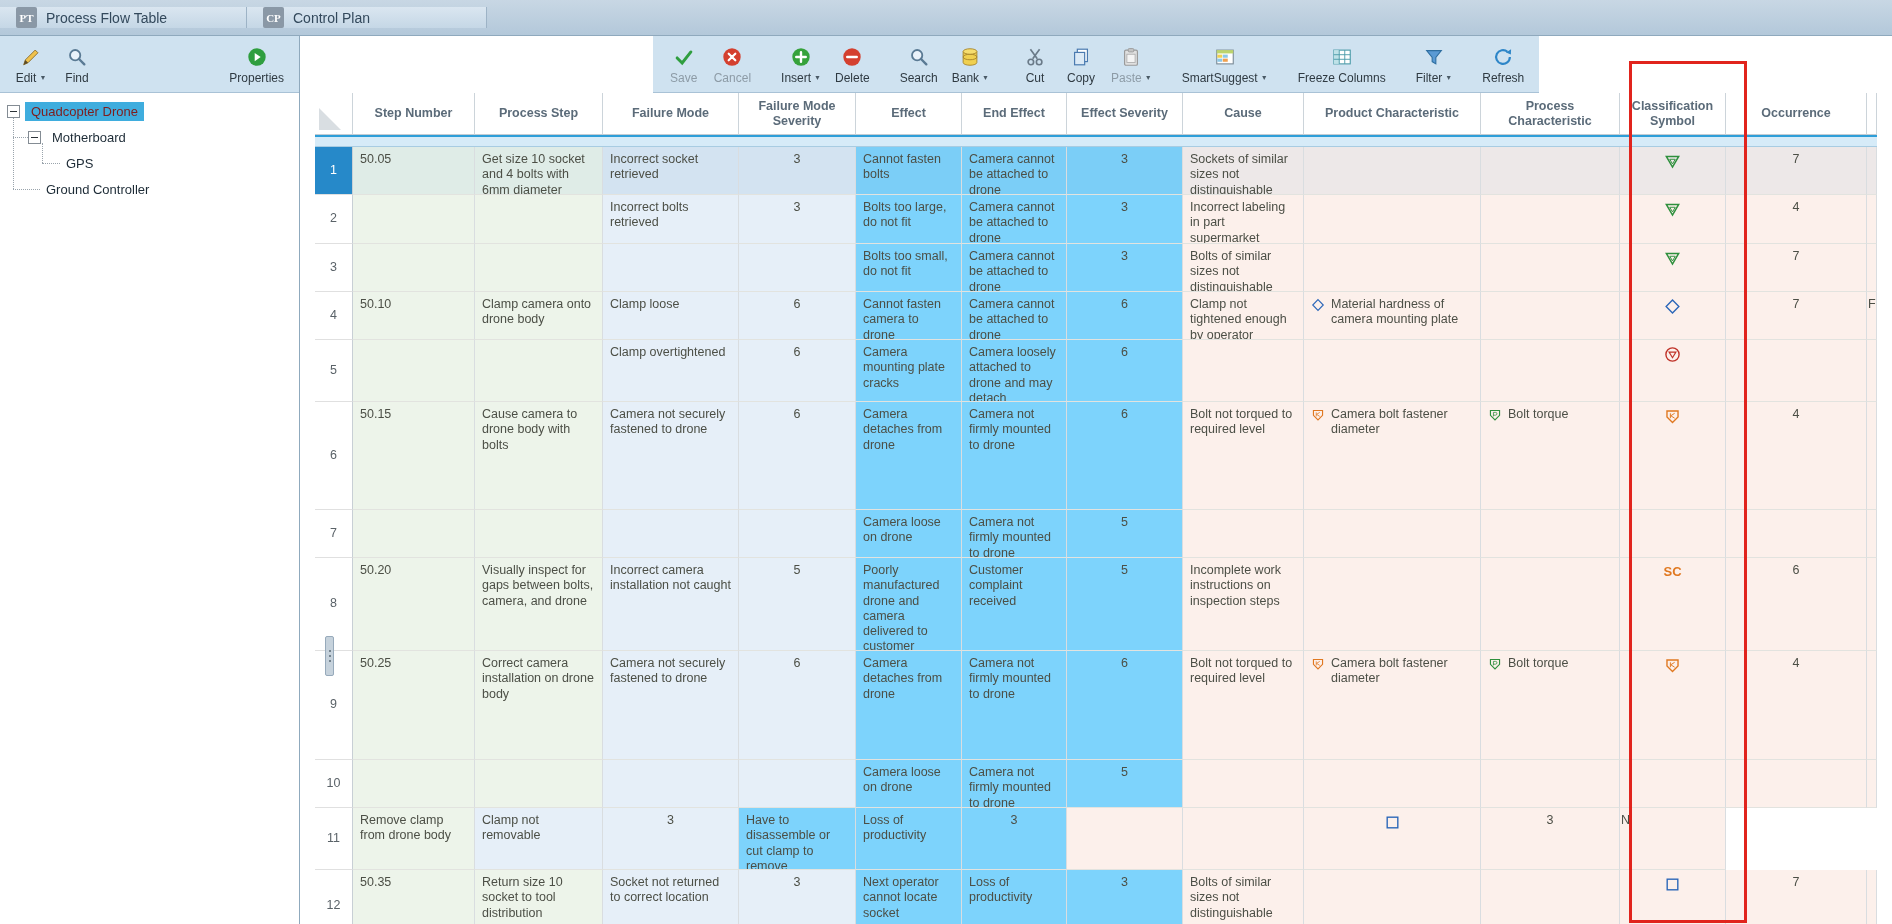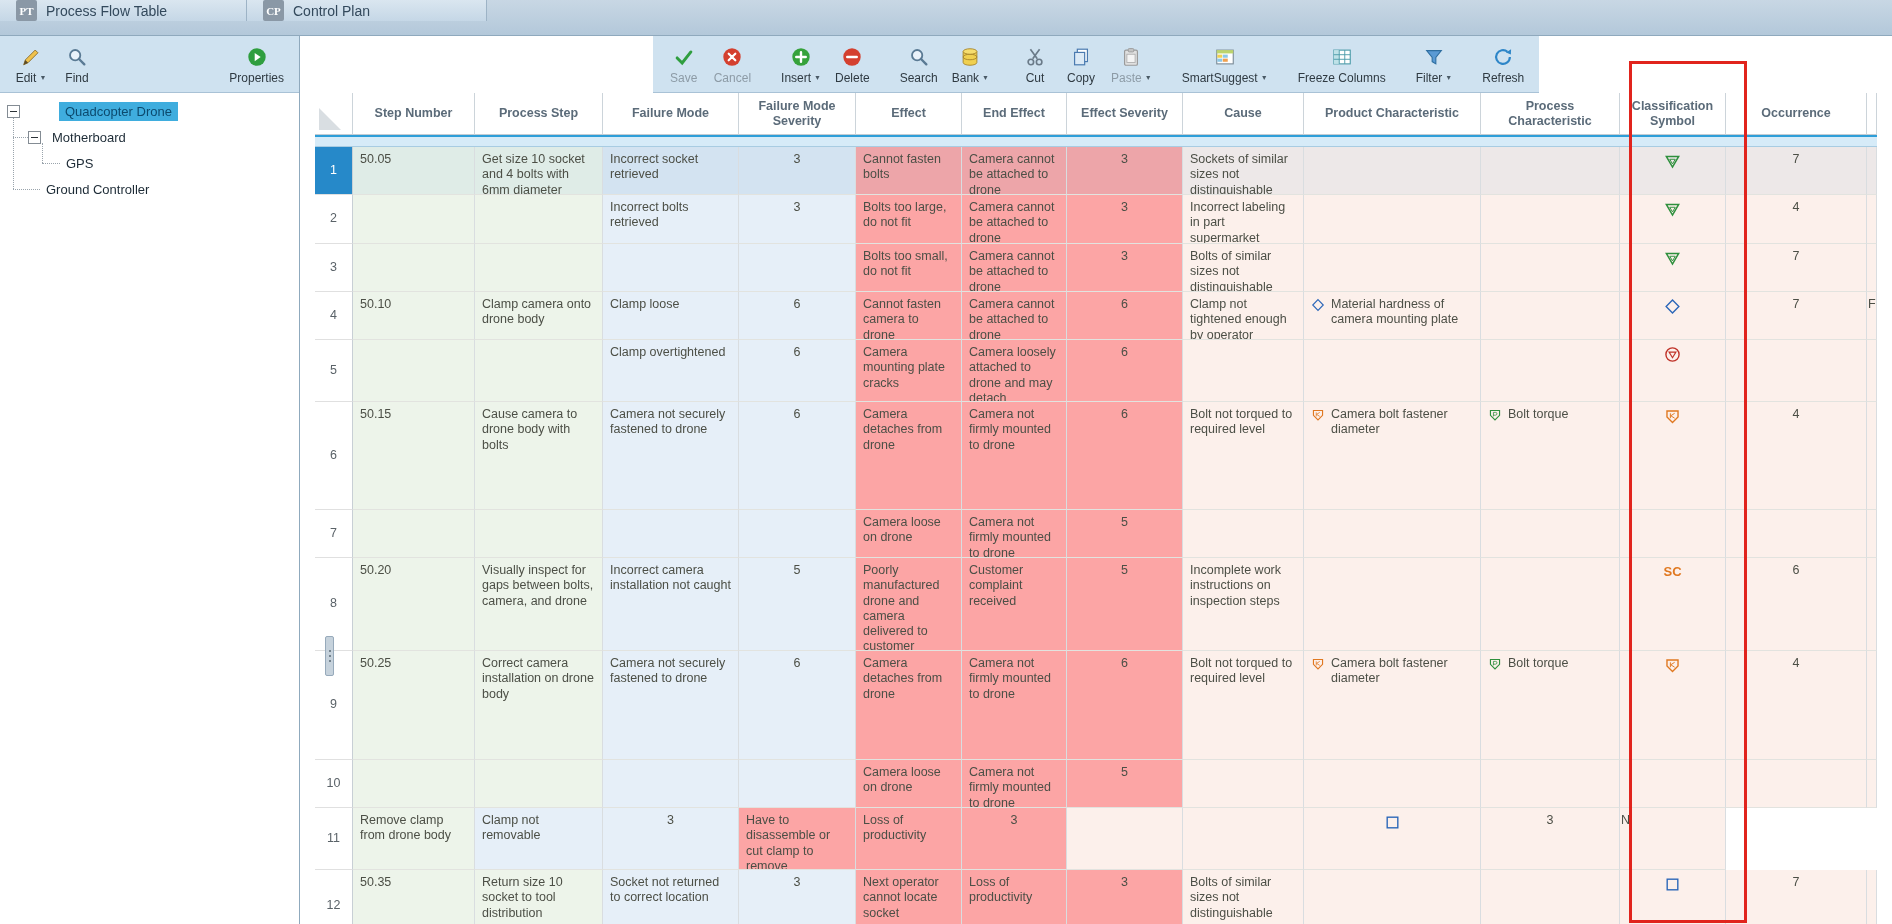--- a/index.html
+++ b/index.html
@@ -1,21 +1,21 @@
 <!DOCTYPE html>
 <html><head>
 <meta charset="utf-8">
 <style>
   * { margin:0; padding:0; box-sizing:border-box; }
   html,body { width:1892px; height:924px; overflow:hidden; background:#fff;
               font-family:"Liberation Sans", sans-serif; }
 
   
   .tabbar { height:36px; background:linear-gradient(#c8d7e4,#b3c8da);
-            border-bottom:1px solid #8fa9bd; display:flex; align-items:flex-start; }
+            border-bottom:1px solid #8fa9bd; display:flex; align-items:center; }
   .tab { display:flex; align-items:center; gap:9px; padding:0 16px;
          border-right:1px solid #9db3c6; background:linear-gradient(#dae6f0,#c5d7e6);
          cursor:pointer; flex:none; }
   .tab.active { background:#1c5180; }
   .tab-badge { width:21px; height:21px; display:flex; align-items:center; justify-content:center;
                font-weight:bold; font-size:11px; color:#fff; border-radius:2px; flex:none;
                font-family:"Liberation Serif", serif; }
   .tab-label { font-size:14px; color:#33495c; white-space:nowrap; }
   .tab.active .tab-label { color:#fff; }
 
@@ -40,21 +40,21 @@
 
   
   .tree { position:relative; flex:1; background:#fff; padding-top:5px;
           font-size:13px; color:#1d2b36; overflow:hidden; }
   .tree-row { height:26px; display:flex; align-items:center; cursor:pointer; }
   .expander { width:13px; height:13px; border:1px solid #848c94; background:#fff;
               position:relative; flex:none; margin-right:5px; }
   .expander::after { content:""; position:absolute; left:2px; right:2px; top:5px;
                      border-top:1px solid #2c3338; }
   .tree-label { padding:2px 6px; white-space:nowrap; }
-  .tree-label.selected { background:#3fadde; color:#0c4a6e;margin-left:34px; }
+  .tree-label.selected { background:#3fadde; color:#7f1d1d; }
   .tline { position:absolute; }
   .tline.v { border-left:1px dotted #9aa4ac; width:0; }
   .tline.h { border-top:1px dotted #9aa4ac; height:0; }
 
   .split-handle { position:absolute; left:325px; top:636px; width:9px; height:40px;
                   background:#c6d2dc; border:1px solid #97aabb; border-radius:2px;
                   display:flex; flex-direction:column; align-items:center; justify-content:center;
                   gap:3px; cursor:col-resize; z-index:5; }
   .split-handle i { width:2px; height:2px; background:#5a6a76; border-radius:50%; }
 
@@ -68,21 +68,21 @@
   .hcell.corner { position:relative; }
   .hcell.corner::after { content:""; position:absolute; left:4px; bottom:4px;
            border-left:22px solid #b9c3cb; border-top:22px solid transparent; opacity:.55; }
   .band { width:1562px; height:12px; background:#d6ebf8; border-top:2px solid #2e9ed8;
           border-bottom:1px solid #a8cce2; }
   .cell { border-right:1px solid #dadéde; border-right:1px solid #d9dde0;
           border-bottom:1px solid #e2e3df; padding:5px 7px; font-size:12.5px;
           line-height:1.22; color:#4c4f46; overflow:hidden; }
   .sec-green { background:#edf4ea; }
   .sec-blue  { background:#e6eff8; }
-  .sec-cream { background:#fca5a5; }
+  .sec-cream { background:#7dd3fc; }
   .sec-pink  { background:#fcf0eb; }
   .sec-num   { background:#ffffff; border-right:1px solid #c8cfd5; border-bottom:1px solid #e0e0e0;
                display:flex; align-items:center; justify-content:center; color:#5a6268;
                font-size:12.5px; padding:0; }
   .sec-num.selected { background:#1f86c9; color:#fff; }
   .t-center { text-align:center; }
   .t-symbol { display:flex; justify-content:center; align-items:flex-start; padding-top:6px; }
   .t-char { display:flex; gap:6px; align-items:flex-start; }
   .char-ic { flex:none; margin-top:1px; line-height:0; }
   .t-frag { padding:5px 1px; white-space:nowrap; }

